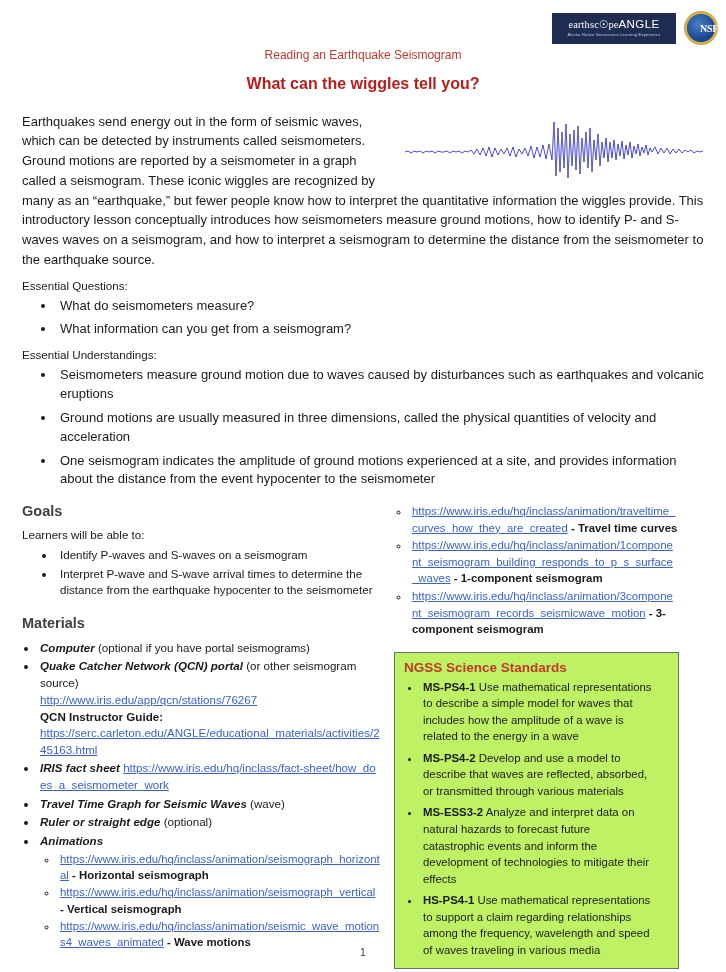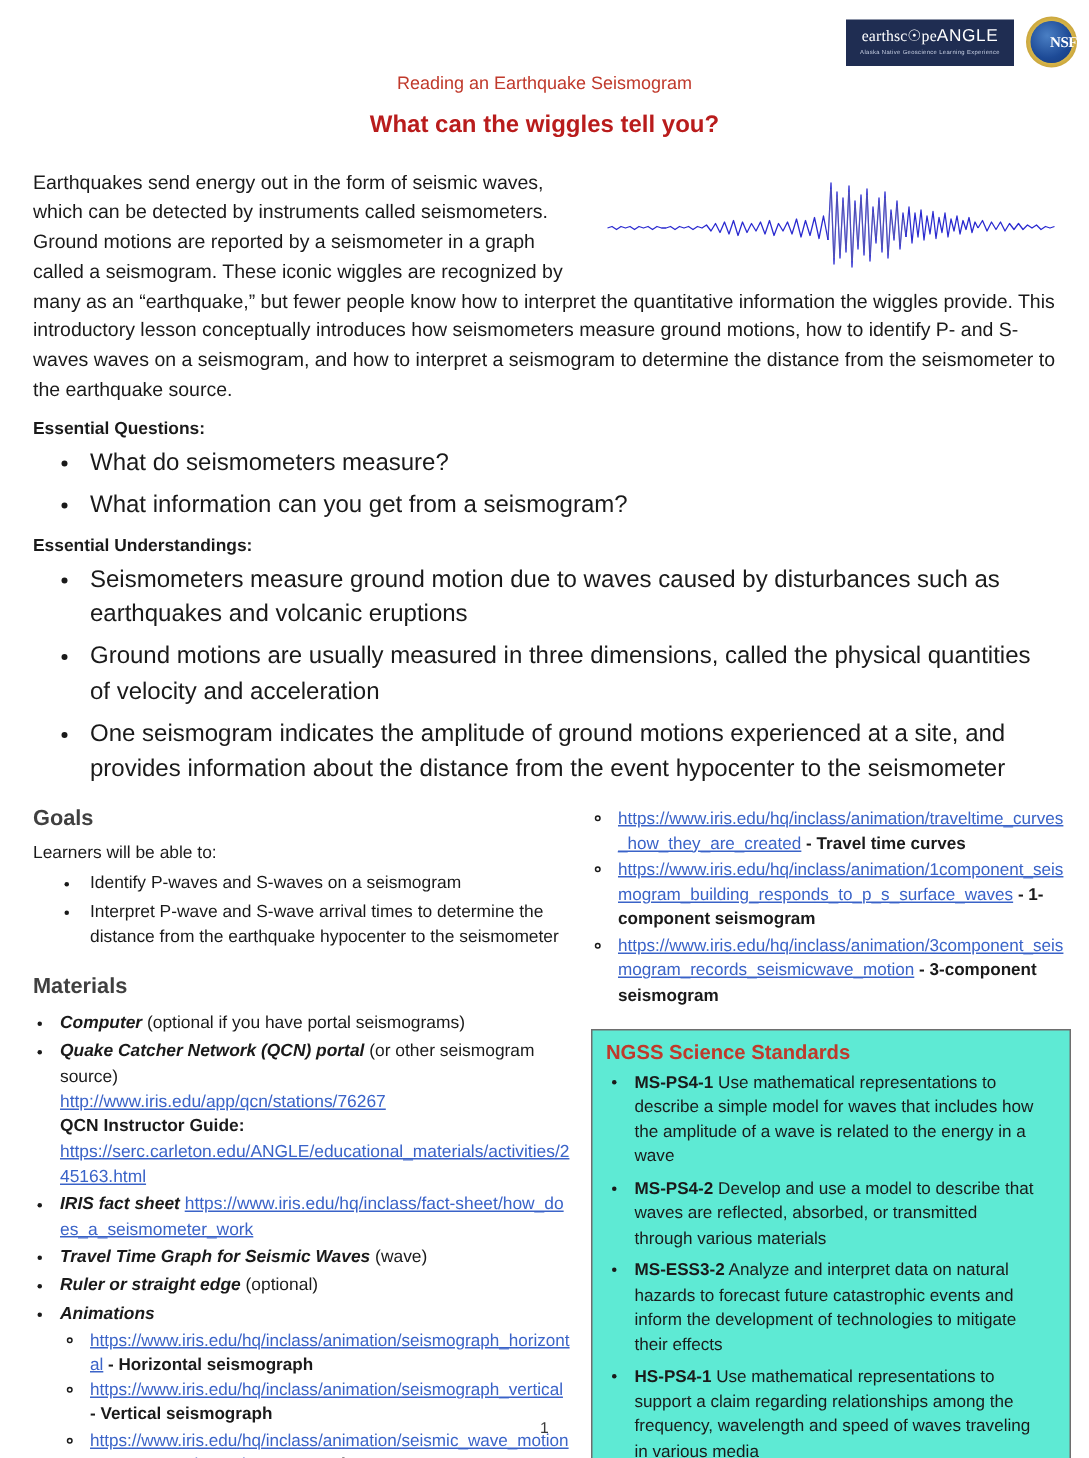--- a/index.html
+++ b/index.html
@@ -15,21 +15,21 @@
   }
   .page { position: relative; width: 726px; height: 972px; padding: 0; }
 
   
   .logo-row {
     position: absolute;
     top: 11px; right: 8px;
     display: flex; align-items: center; gap: 8px;
   }
   .es-logo {
-    width: 112px; height: 31px;
+    width: 124px; height: 31px;
     background: #1f2d52;
     display: flex; flex-direction: column;
     align-items: center; justify-content: center;
     line-height: 1;
   }
   .es-logo-main {
     font-size: 10.5px; color: #ffffff; letter-spacing: .1px;
     font-family: "Liberation Serif", serif; white-space: nowrap;
   }
   .es-logo-main .angle {
@@ -74,31 +74,31 @@
   .seis-float {
     float: right; width: 305px; height: 72px; margin: 2px 0 0 10px;
   }
   .seis-float svg { display: block; width: 100%; height: 100%; }
   .intro-text {
     font-size: 13px; line-height: 1.52; color: #1a1a1a; text-align: left;
   }
 
   
   .sec-label {
-    font-size: 11.6px; font-weight: bold; margin: 9px 22px 0 22px;
+    font-size: 11.6px; font-weight: normal; margin: 9px 22px 0 22px;
   }
   ul.b1 { margin: 5px 22px 0 22px; padding-left: 34px; list-style: disc; }
   ul.b1 > li {
-    font-size: 16px; line-height: 1.45; margin-bottom: 5px; padding-left: 4px;
+    font-size: 13px; line-height: 1.45; margin-bottom: 5px; padding-left: 4px;
   }
 
   
   .cols { display: flex; margin: 14px 12px 0 22px; gap: 14px; }
   .col-left { width: 358px; flex: none; }
-  .col-right { width: 320px; flex: none; }
+  .col-right { width: 285px; flex: none; }
 
   h2.head {
     font-size: 14.5px; font-weight: bold; color: #404040;
     margin: 0 0 7px 0; line-height: 1.2;
   }
   h2.head.spaced { margin-top: 16px; }
   .lead { font-size: 11.6px; margin: 0 0 6px 0; }
 
   ul.goals { margin: 0; padding-left: 34px; list-style: disc; }
   ul.goals > li { font-size: 11.6px; line-height: 1.45; margin-bottom: 2px; padding-left: 4px; }
@@ -117,21 +117,21 @@
     color: #3a63c8; text-decoration: underline;
     word-break: break-all; overflow-wrap: anywhere;
   }
   .lnk.jst { text-align: justify; }
   b, .bold { font-weight: bold; }
   .bi { font-weight: bold; font-style: italic; }
 
   
   .ngss-box {
     border: 1.2px solid #6e6e6e; padding: 7px 24px 10px 9px;
-    margin-top: 14px; background: #5eead4;
+    margin-top: 14px; background: #bef264;
   }
   .ngss-title {
     color: #c0392b; font-size: 13.5px; font-weight: bold;
     margin: 0 0 3px 0; line-height: 1.2;
   }
   ul.ngss { margin: 0; padding-left: 17px; list-style: disc; }
   ul.ngss > li { font-size: 11.4px; line-height: 1.45; margin-bottom: 5px; padding-left: 2px; }
   ul.ngss > li:last-child { margin-bottom: 0; }
 
   

